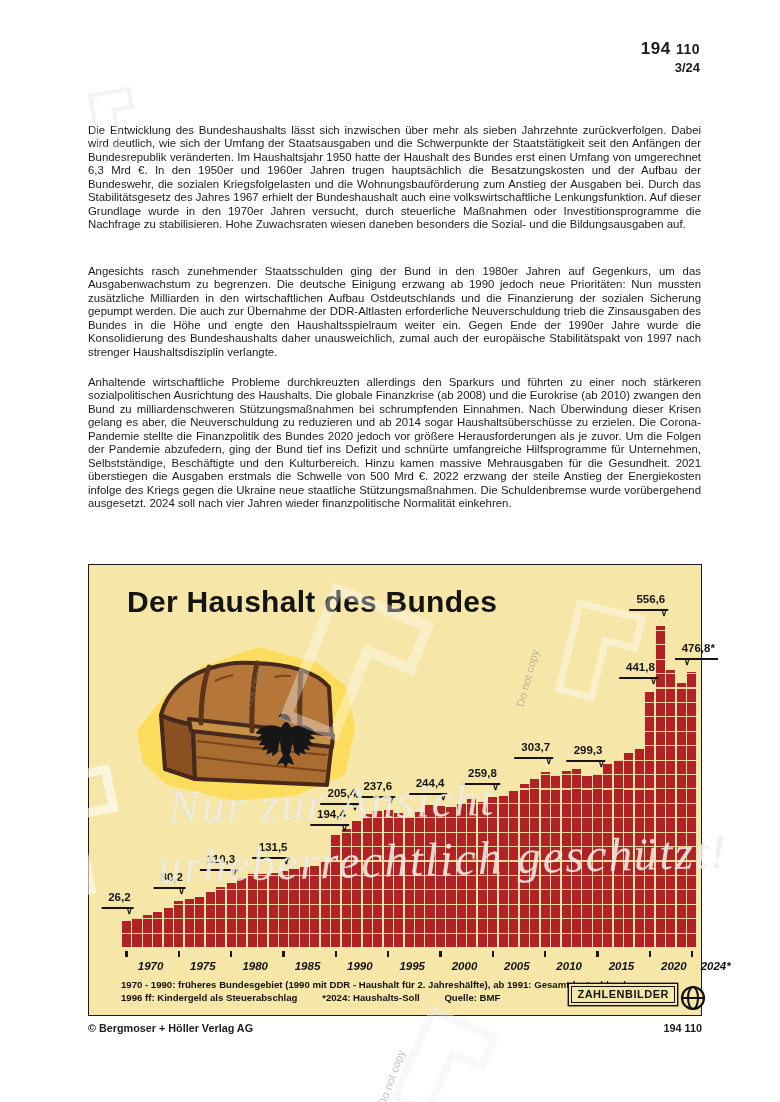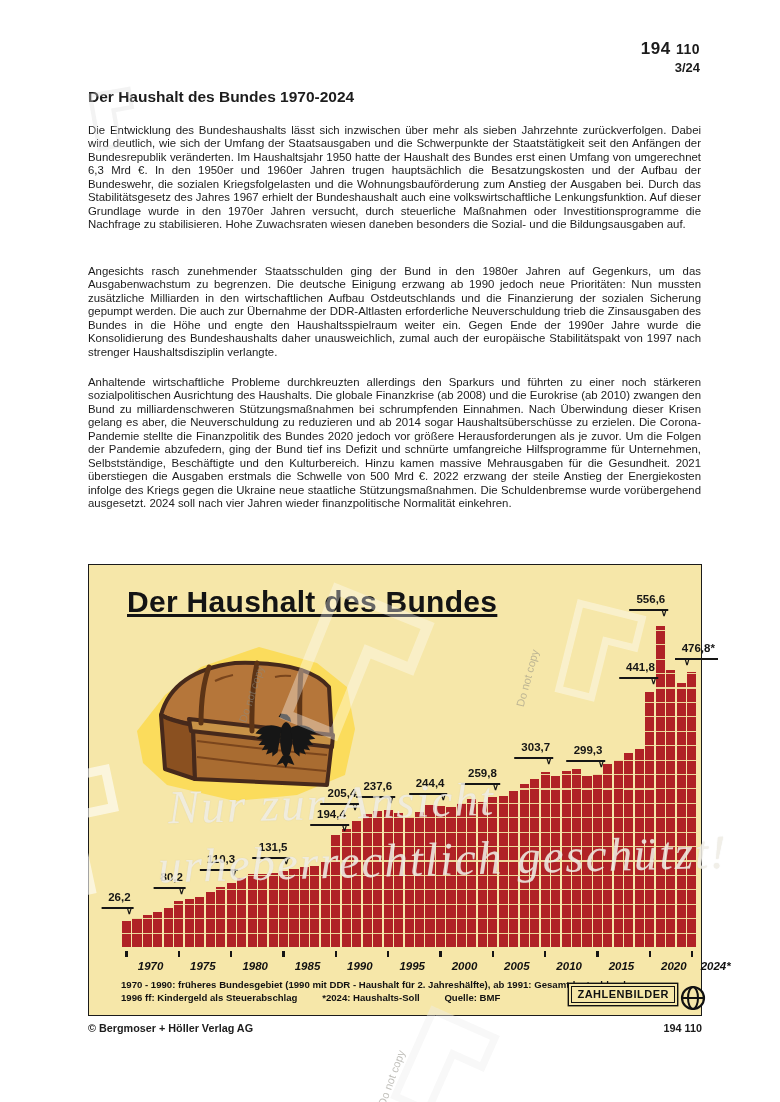--- a/index.html
+++ b/index.html
@@ -12,21 +12,21 @@
   .hdr .issue{font-weight:bold;font-size:13px;margin-top:2px;}
   
   .doc-title{position:absolute;left:88px;top:88px;width:612px;margin:0;
              font-size:15.5px;font-weight:bold;}
   .body-text{position:absolute;left:88px;width:613px;margin:0;
              font-size:11.4px;line-height:13.45px;text-align:justify;}
   #p1{top:124px;} #p2{top:265px;} #p3{top:376px;}
   
   .chart-box{position:absolute;left:88px;top:564px;width:614px;height:452px;
              background:#f6e7a9;border:1.6px solid #1b1b1b;box-sizing:border-box;}
-  .c-title{position:absolute;left:38px;top:20px;font-size:30px;font-weight:bold;color:#141414;letter-spacing:.3px;text-decoration:underline;}
+  .c-title{position:absolute;left:38px;top:20px;font-size:30px;font-weight:bold;color:#141414;letter-spacing:.3px;}
   .c-subtitle{position:absolute;left:218px;top:58px;font-size:27px;font-weight:bold;color:#e8251c;letter-spacing:1.5px;}
   .unit-label{position:absolute;left:398px;top:126px;width:88px;text-align:center;
               font-size:13px;font-weight:bold;color:#33250a;line-height:1.15;}
   .unit-arrow{width:0;height:0;margin:3px auto 0;border-left:8px solid transparent;
               border-right:8px solid transparent;border-top:11px solid #d8922b;}
   .plot{position:absolute;left:0;top:0;width:100%;height:100%;}
   .bar{position:absolute;width:9.1px;
        background-color:#b02226;
        background-image:repeating-linear-gradient(to top,#b02226 0,#b02226 13.3px,#ecd79b 13.3px,#ecd79b 14.42px);}
   .tick{position:absolute;width:2.2px;height:6px;background:#151515;}
@@ -63,21 +63,20 @@
 <div class="page">
 
   <div class="hdr">
     <div class="code">
       <span>194</span>
       <span class="sub">110</span>
     </div>
     <div class="issue">3/24</div>
   </div>
 
-  <h1 class="doc-title">Der Haushalt des Bundes 1970-2024</h1>
   <p id="p1" class="body-text">Die Entwicklung des Bundeshaushalts lässt sich inzwischen über mehr als sieben Jahrzehnte zurückverfolgen. Dabei wird deutlich, wie sich der Umfang der Staatsausgaben und die Schwerpunkte der Staatstätigkeit seit den Anfängen der Bundesrepublik veränderten. Im Haushaltsjahr 1950 hatte der Haushalt des Bundes erst einen Umfang von umgerechnet 6,3 Mrd €. In den 1950er und 1960er Jahren trugen hauptsächlich die Besatzungskosten und der Aufbau der Bundeswehr, die sozialen Kriegsfolgelasten und die Wohnungsbauförderung zum Anstieg der Ausgaben bei. Durch das Stabilitätsgesetz des Jahres 1967 erhielt der Bundeshaushalt auch eine volkswirtschaftliche Lenkungsfunktion. Auf dieser Grundlage wurde in den 1970er Jahren versucht, durch steuerliche Maßnahmen oder Investitionsprogramme die Nachfrage zu stabilisieren. Hohe Zuwachsraten wiesen daneben besonders die Sozial- und die Bildungsausgaben auf.</p>
   <p id="p2" class="body-text">Angesichts rasch zunehmender Staatsschulden ging der Bund in den 1980er Jahren auf Gegenkurs, um das Ausgabenwachstum zu begrenzen. Die deutsche Einigung erzwang ab 1990 jedoch neue Prioritäten: Nun mussten zusätzliche Milliarden in den wirtschaftlichen Aufbau Ostdeutschlands und die Finanzierung der sozialen Sicherung gepumpt werden. Die auch zur Übernahme der DDR-Altlasten erforderliche Neuverschuldung trieb die Zinsausgaben des Bundes in die Höhe und engte den Haushaltsspielraum weiter ein. Gegen Ende der 1990er Jahre wurde die Konsolidierung des Bundeshaushalts daher unausweichlich, zumal auch der europäische Stabilitätspakt von 1997 nach strenger Haushaltsdisziplin verlangte.</p>
   <p id="p3" class="body-text">Anhaltende wirtschaftliche Probleme durchkreuzten allerdings den Sparkurs und führten zu einer noch stärkeren sozialpolitischen Ausrichtung des Haushalts. Die globale Finanzkrise (ab 2008) und die Eurokrise (ab 2010) zwangen den Bund zu milliardenschweren Stützungsmaßnahmen bei schrumpfenden Einnahmen. Nach Überwindung dieser Krisen gelang es aber, die Neuverschuldung zu reduzieren und ab 2014 sogar Haushaltsüberschüsse zu erzielen. Die Corona-Pandemie stellte die Finanzpolitik des Bundes 2020 jedoch vor größere Herausforderungen als je zuvor. Um die Folgen der Pandemie abzufedern, ging der Bund tief ins Defizit und schnürte umfangreiche Hilfsprogramme für Unternehmen, Selbstständige, Beschäftigte und den Kulturbereich. Hinzu kamen massive Mehrausgaben für die Gesundheit. 2021 überstiegen die Ausgaben erstmals die Schwelle von 500 Mrd €. 2022 erzwang der steile Anstieg der Energiekosten infolge des Kriegs gegen die Ukraine neue staatliche Stützungsmaßnahmen. Die Schuldenbremse wurde vorübergehend ausgesetzt. 2024 soll nach vier Jahren wieder finanzpolitische Normalität einkehren.</p>
 
   <div class="chart-box" id="chartBox">
     <div class="c-title">Der Haushalt des Bundes</div>
 
     <svg class="chest" width="230" height="175" viewBox="0 0 230 175">
       <polygon points="6,102 34,66 70,38 128,18 186,34 216,58 224,100 214,146 166,166 104,172 36,156 12,134" fill="#fbdc5c"></polygon>
       <g stroke="#46291b" stroke-width="4" stroke-linejoin="round">

